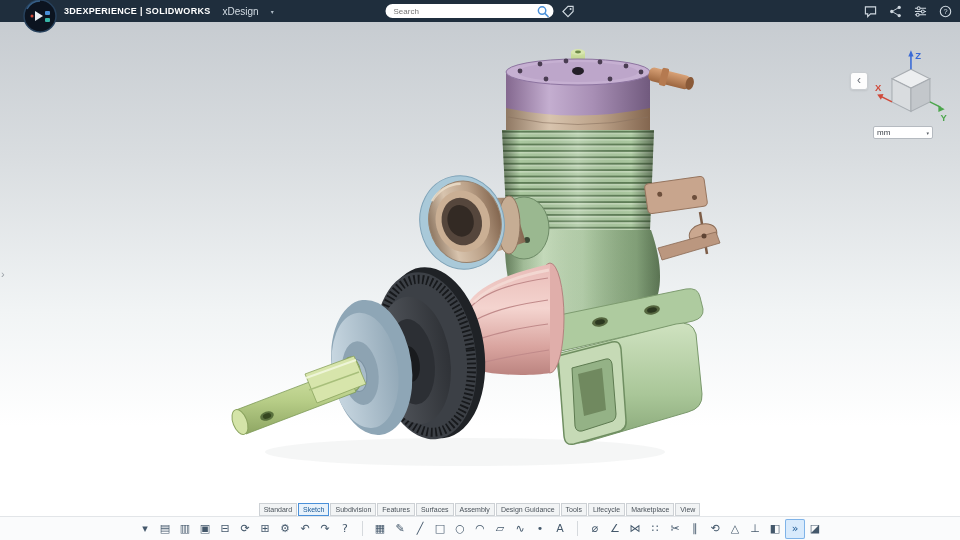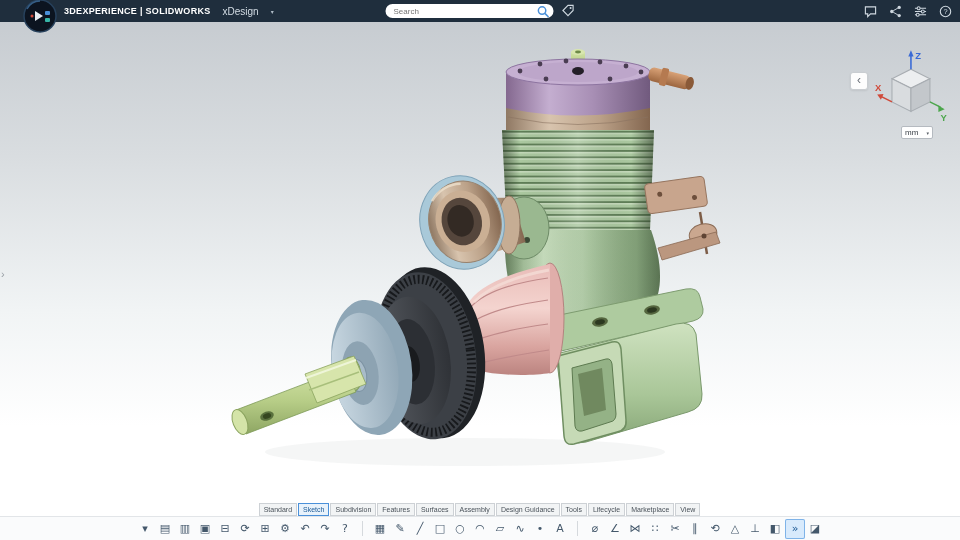--- a/index.html
+++ b/index.html
@@ -6,32 +6,32 @@
   html,body{width:960px;height:540px;overflow:hidden;font-family:"Liberation Sans",sans-serif;background:#fff}
   .app{width:960px;height:540px;display:flex;flex-direction:column;position:relative}
 
   
   .topbar{height:22px;flex:0 0 22px;background:#1f2e3d;position:relative;display:flex;align-items:center;z-index:5}
   .compass{position:absolute;left:22px;top:-1px;width:36px;height:36px;z-index:20;cursor:pointer}
   .brandwrap{display:flex;align-items:center;margin-left:64px;gap:12px}
   .brand{color:#fff;font-size:9px;font-weight:bold;letter-spacing:.3px;white-space:nowrap}
   .appname{color:#d4dde5;font-size:10px;white-space:nowrap}
   .chev{color:#aebbc6;font-size:6px;font-family:"DejaVu Sans",sans-serif}
-  .search-wrap{position:absolute;left:50%;top:50%;transform:translate(-50%,-50%);display:flex;align-items:flex-start;gap:8px}
+  .search-wrap{position:absolute;left:50%;top:50%;transform:translate(-50%,-50%);display:flex;align-items:center;gap:8px}
   .searchbox{width:168px;height:14px;background:#fff;border-radius:8px;display:flex;align-items:center;padding:0 4px 0 8px}
   .searchbox input{border:none;outline:none;flex:1;font-size:8px;color:#333;background:transparent;min-width:0;font-family:"Liberation Sans",sans-serif}
   .right-icons{position:absolute;right:8px;top:0;height:22px;display:flex;align-items:center;gap:12px}
   .ticon{width:13px;height:13px;display:block;cursor:pointer}
 
   
   .viewport{flex:1;position:relative;background:linear-gradient(#c7ccd1 0%,#d9dde0 28%,#f1f4f5 60%,#ffffff 84%)}
   .scene{position:absolute;inset:0;width:100%;height:100%}
   .navchev{position:absolute;right:92px;top:50px;width:18px;height:18px;background:#fdfdfd;border:1px solid #c9cdd1;border-radius:3px;color:#6a7078;font-size:12px;line-height:15px;text-align:center;cursor:pointer;box-shadow:0 1px 2px rgba(0,0,0,.08)}
   .viewcube{position:absolute;right:10px;top:24px;width:76px;height:78px;cursor:pointer}
-  .units{position:absolute;right:27px;top:104px;width:32px;height:13px;background:#fff;border:1px solid #b5bac0;border-radius:2px;font-size:8px;color:#3c4249;display:flex;align-items:center;justify-content:space-between;padding:0 3px;cursor:pointer}
+  .units{position:absolute;right:27px;top:104px;width:60px;height:13px;background:#fff;border:1px solid #b5bac0;border-radius:2px;font-size:8px;color:#3c4249;display:flex;align-items:center;justify-content:space-between;padding:0 3px;cursor:pointer}
   .units .caret{font-size:5px;color:#5a6068;font-family:"DejaVu Sans",sans-serif}
   .left-expander{position:absolute;left:1px;top:246px;color:#9aa0a6;font-size:11px;cursor:pointer}
 
   
   .tabbar{height:13px;flex:0 0 13px;background:#fff;display:flex;justify-content:center;align-items:stretch}
   .tab{font-size:7px;color:#4a525a;background:#f2f4f5;border:1px solid #cdd1d5;padding:0 4px;margin-right:1px;display:flex;align-items:center;cursor:pointer;white-space:nowrap}
   .tab.active{background:#e8f2fb;border-color:#4a90d9;color:#1c5a96}
 
   
   .toolbar{height:24px;flex:0 0 24px;background:#fafbfc;border-top:1px solid #e2e5e8;display:flex;align-items:center;justify-content:center}

